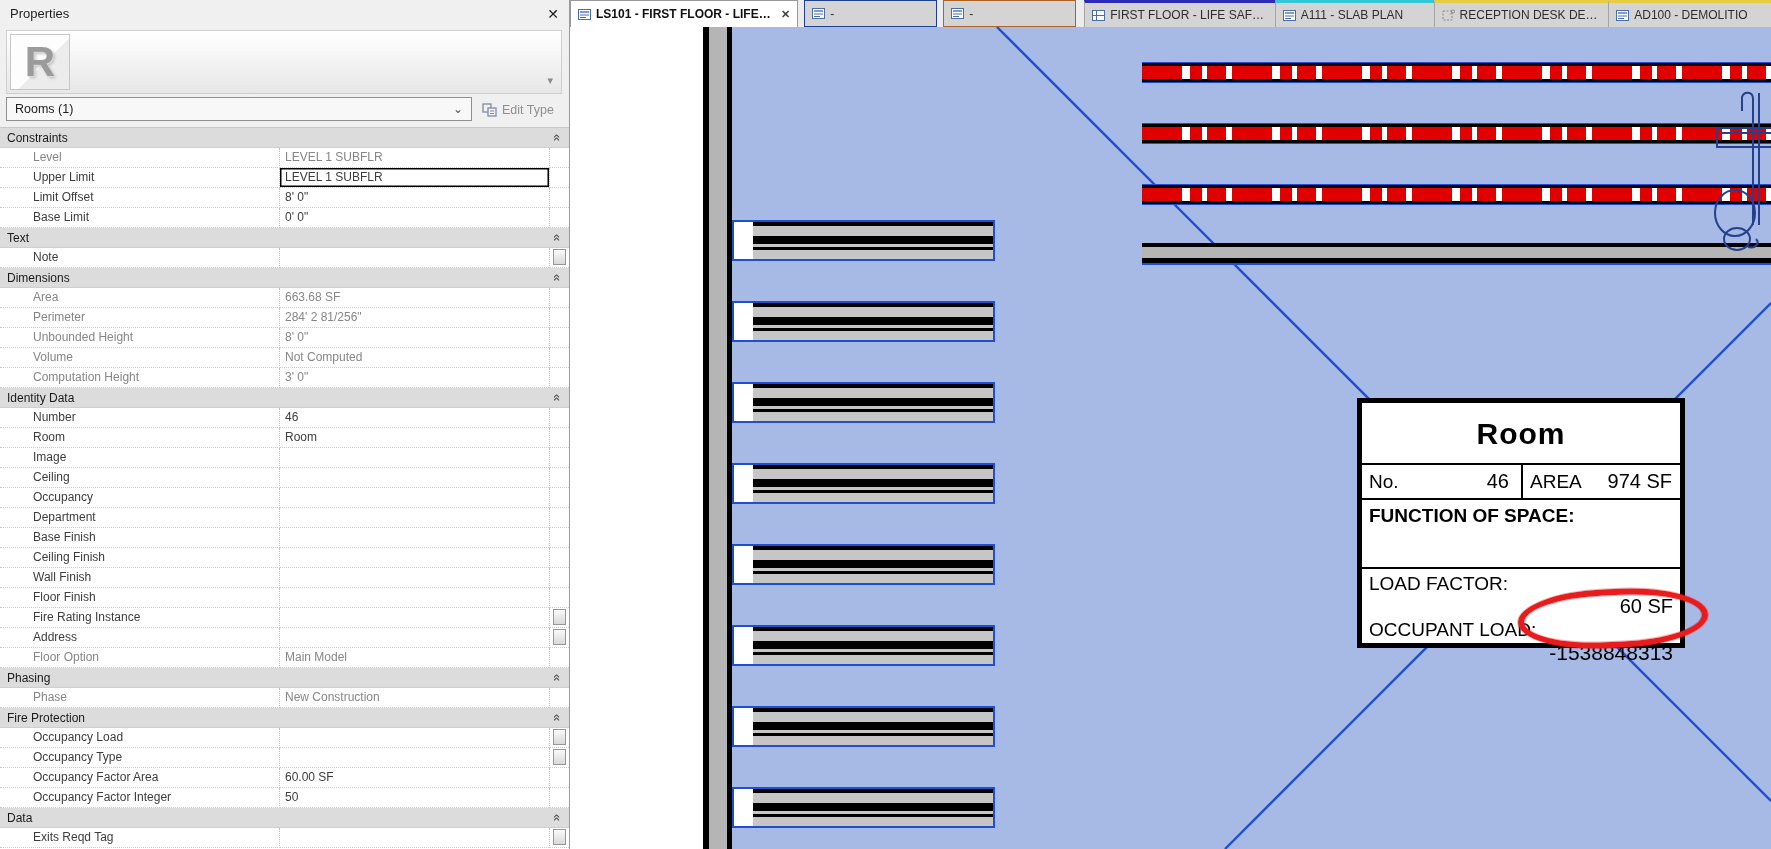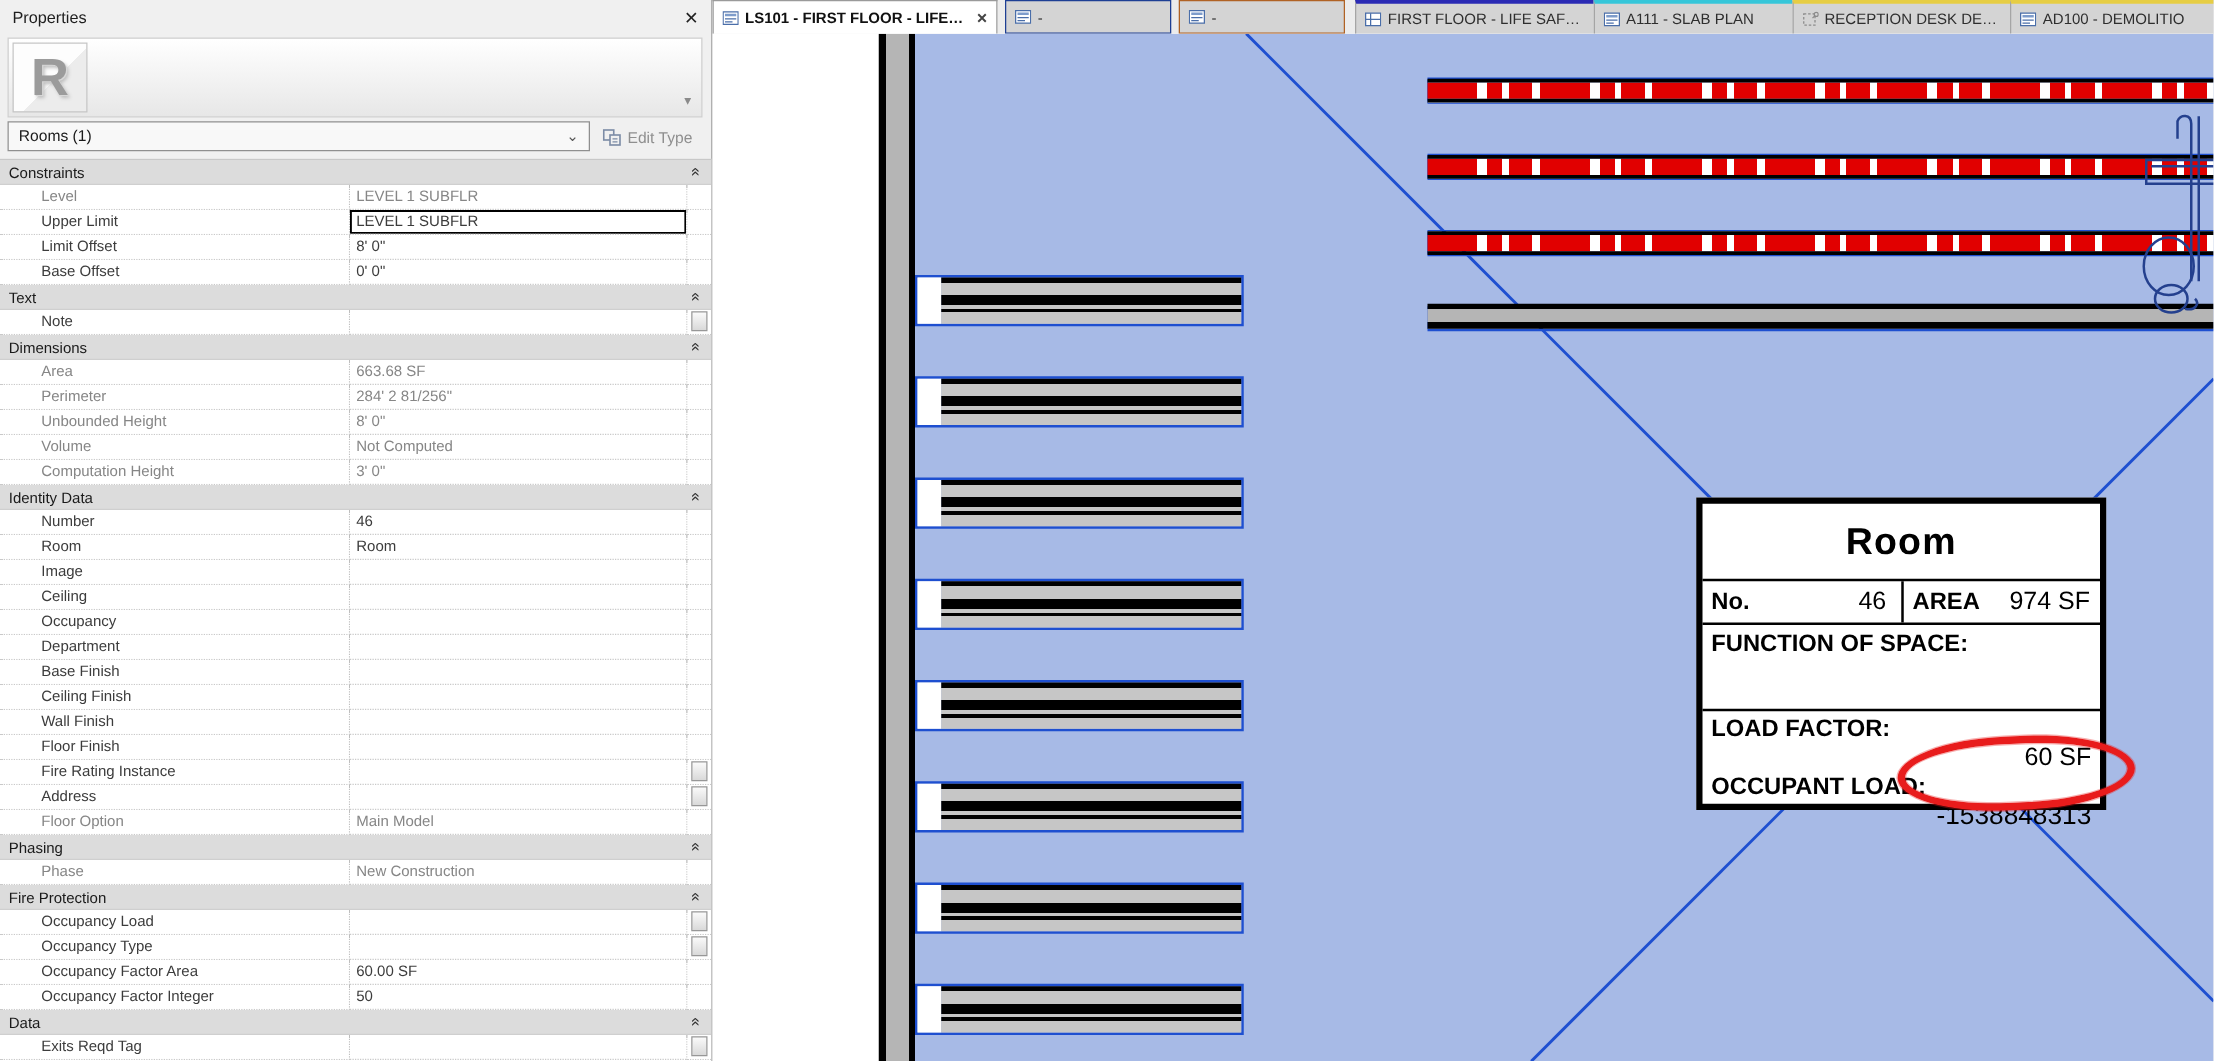--- a/index.html
+++ b/index.html
@@ -78,21 +78,21 @@
 
   
   .roomtag{position:absolute;left:787px;top:371px;width:328px;height:250px;background:#fff;
            border:5px solid #000;box-sizing:border-box;color:#000;}
   .rt-title{height:60px;line-height:62px;text-align:center;font-size:30px;font-weight:bold;
             letter-spacing:1px;border-bottom:2.5px solid #000;}
   .rt-row2{height:33px;display:flex;border-bottom:2.5px solid #000;font-size:19px;align-items:center;}
   .rt-no{width:161px;display:flex;align-items:center;box-sizing:border-box;padding:0 12px 0 7px;
          border-right:2.5px solid #000;height:100%;}
   .rt-area{flex:1;display:flex;align-items:center;padding:0 8px 0 7px;}
-  .rt-b{font-weight:bold;}
+  .rt-b{font-weight:normal;}
   .rt-vnum{margin-left:auto;font-weight:normal;font-size:20px;}
   .rt-func{height:69px;box-sizing:border-box;padding:5px 7px;font-size:19px;font-weight:bold;
            border-bottom:2.5px solid #000;}
   .rt-load{padding:3px 7px 0 7px;font-size:19px;}
   .rt-line{display:flex;line-height:23px;flex-direction:column;}
   .redcircle{position:absolute;left:948px;top:562px;width:178px;height:47px;border:6px solid #e81c1c;
              border-radius:50% / 55%;transform:rotate(-2.5deg);
              box-shadow:0 0 0 1px rgba(232,28,28,.35), inset 0 0 0 1px rgba(232,28,28,.35);}
 </style>
 </head>
@@ -137,21 +137,21 @@
           <div class="lbl">Upper Limit</div>
           <div class="val sel">LEVEL 1 SUBFLR</div>
           <div class="gut"></div>
         </div>
         <div class="prow">
           <div class="lbl">Limit Offset</div>
           <div class="val">8'  0"</div>
           <div class="gut"></div>
         </div>
         <div class="prow">
-          <div class="lbl">Base Offset</div>
+          <div class="lbl">Base Limit</div>
           <div class="val">0'  0"</div>
           <div class="gut"></div>
         </div>
         <div class="sec"><span>Text</span><span class="chv">«</span></div>
         <div class="prow">
           <div class="lbl">Note</div>
           <div class="val"></div>
           <div class="gut">
             <div class="endbox"></div>
           </div>

